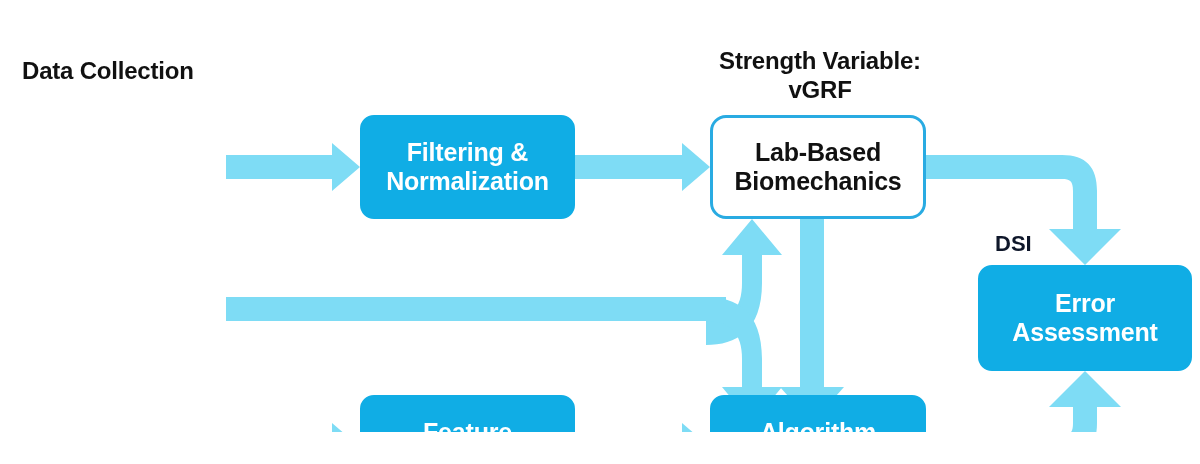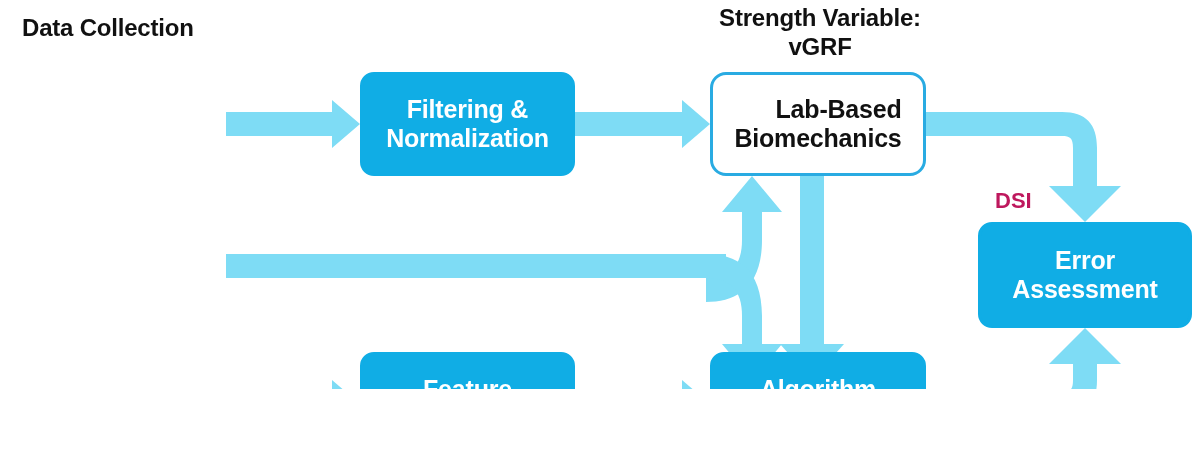--- a/index.html
+++ b/index.html
@@ -10,20 +10,21 @@
   }
   body {
     font-family: "Liberation Sans", sans-serif;
   }
   #canvas {
     position: relative;
     width: 1200px;
     height: 389px;
     background: #ffffff;
     overflow: hidden;
+    margin-top: 43px;
   }
   #arrow-layer {
     position: absolute;
     left: 0;
     top: 0;
     width: 1200px;
     height: 464px;
     pointer-events: none;
   }
   .node {
@@ -64,33 +65,33 @@
     font-weight: bold;
     font-size: 24px;
     letter-spacing: -0.2px;
     line-height: 1.2;
     text-align: center;
     white-space: pre-line;
     z-index: 4;
   }
   .edge-label {
     position: absolute;
-    color: #be185d;
+    color: #0f172a;
     font-weight: bold;
     font-size: 22px;
     letter-spacing: 0px;
     z-index: 4;
   }
   
   #node-force-plate        { left: 10px;  top: 72px;  width: 216px; height: 104px; }
   #node-dynamometer        { left: 10px;  top: 216px; width: 216px; height: 100px; }
   #node-video-camera       { left: 10px;  top: 352px; width: 216px; height: 104px; }
   #node-filtering          { left: 360px; top: 72px;  width: 215px; height: 104px; }
   #node-feature-extraction { left: 360px; top: 352px; width: 215px; height: 104px; }
-  #node-lab-biomechanics   { left: 710px; top: 72px;  width: 216px; height: 104px; text-align: right; }
+  #node-lab-biomechanics   { left: 710px; top: 72px;  width: 216px; height: 104px; }
   #node-algorithm-dev      { left: 710px; top: 352px; width: 216px; height: 104px; }
   #node-error-assessment   { left: 978px; top: 222px; width: 214px; height: 106px; }
 
   #title-data-collection   { left: 22px;  top: 14px;  width: 210px; text-align: left; }
   #title-response-variable { left: 695px; top: 4px;   width: 250px; }
   #label-dsi               { left: 995px; top: 188px; }
 </style>
 </head>
 <body>
 

